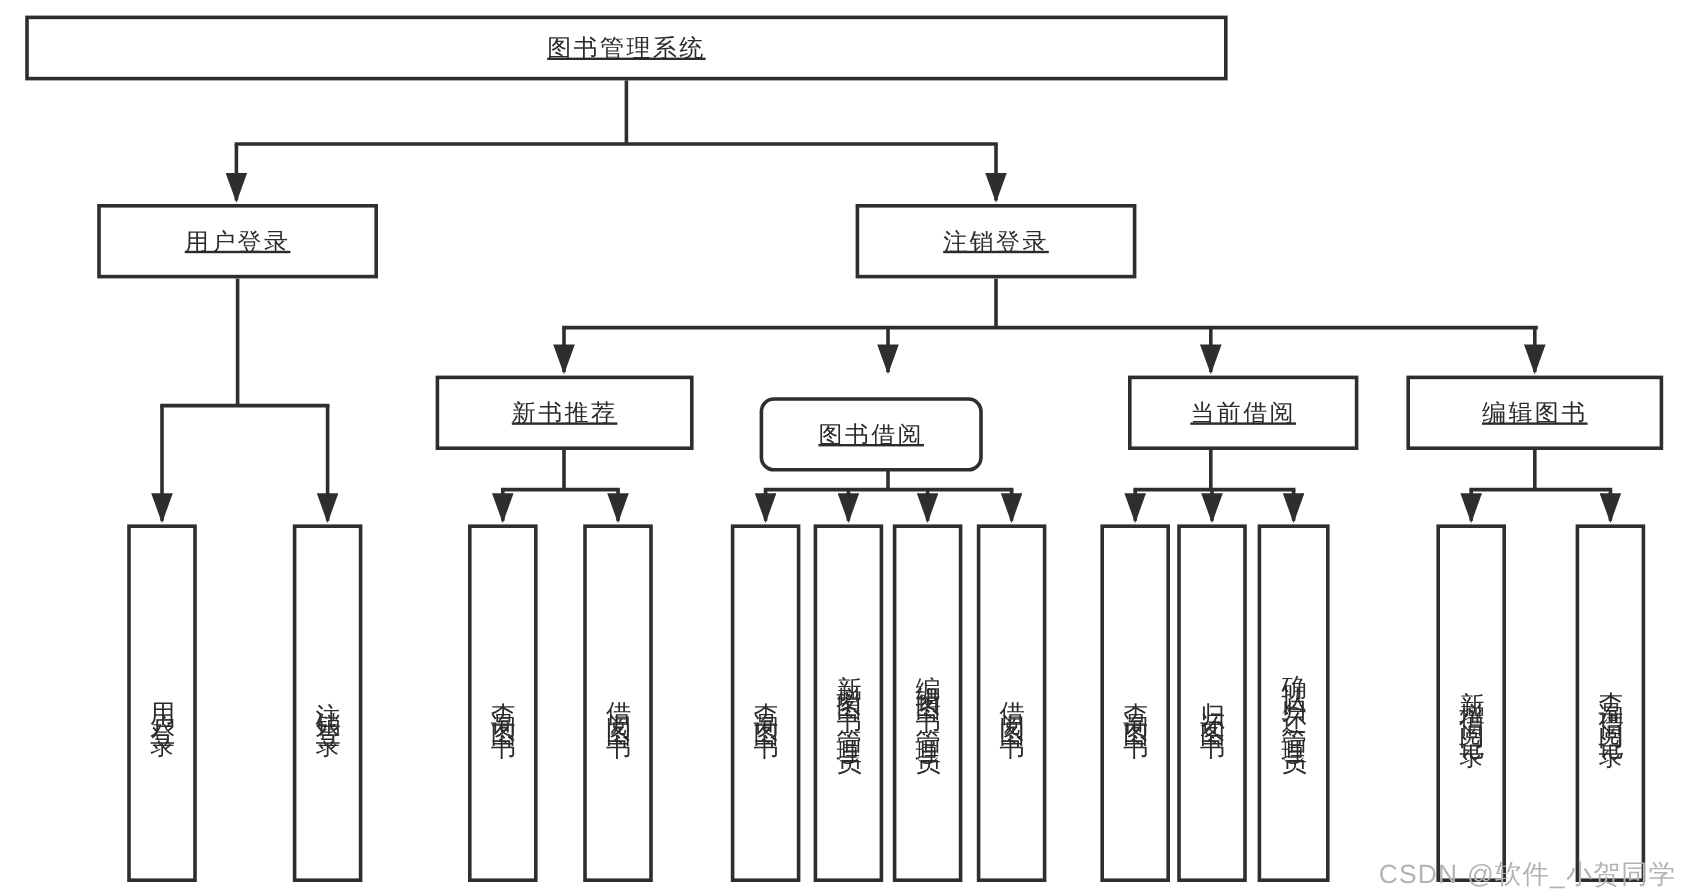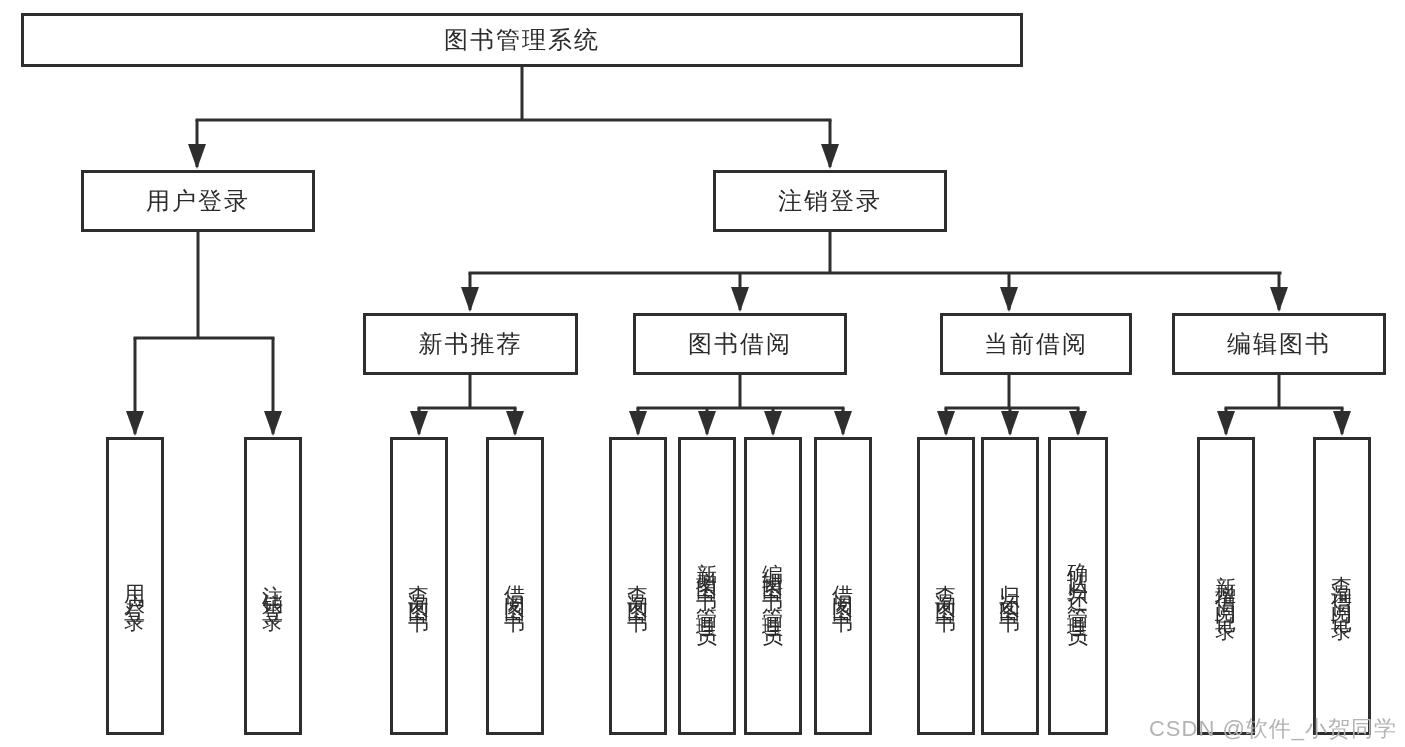--- a/index.html
+++ b/index.html
@@ -35,22 +35,23 @@
     box-sizing: border-box;
     background: var(--box-fill, #ffffff);
     border: 3px solid var(--line-color, #2e2e2e);
     color: var(--text-color, #2b2b2b);
     display: flex;
     align-items: center;
     justify-content: center;
     z-index: 2;
   }
   .node.hdr {
-    font-size: 24px;
+    font-size: 20px;
     letter-spacing: 2px;
+    text-decoration: underline;
   }
   .node.leaf {
     width: 58px;
     height: 298px;
     top: 437px;
   }
   .leaf .vtext {
     writing-mode: vertical-rl;
     text-orientation: mixed;
     font-size: 21px;
@@ -128,21 +129,21 @@
   <div class="node hdr" style="left:81px; top:170px; width:234px; height:62px;">
     <span>用户登录</span>
   </div>
   <div class="node hdr" style="left:713px; top:170px; width:234px; height:62px;">
     <span>注销登录</span>
   </div>
 
   <div class="node hdr" style="left:363px; top:313px; width:215px; height:62px;text-align:right;">
     <span>新书推荐</span>
   </div>
-  <div class="node hdr" style="left:633px; top:313px; width:214px; height:62px;">
+  <div class="node hdr" style="left:633px; top:331px; width:186px; height:62px;border-radius:12px;">
     <span>图书借阅</span>
   </div>
   <div class="node hdr" style="left:940px; top:313px; width:192px; height:62px;align-items:center;">
     <span>当前借阅</span>
   </div>
   <div class="node hdr" style="left:1172px; top:313px; width:214px; height:62px;">
     <span>编辑图书</span>
   </div>
 
   <div class="node leaf" style="left:106px;">

